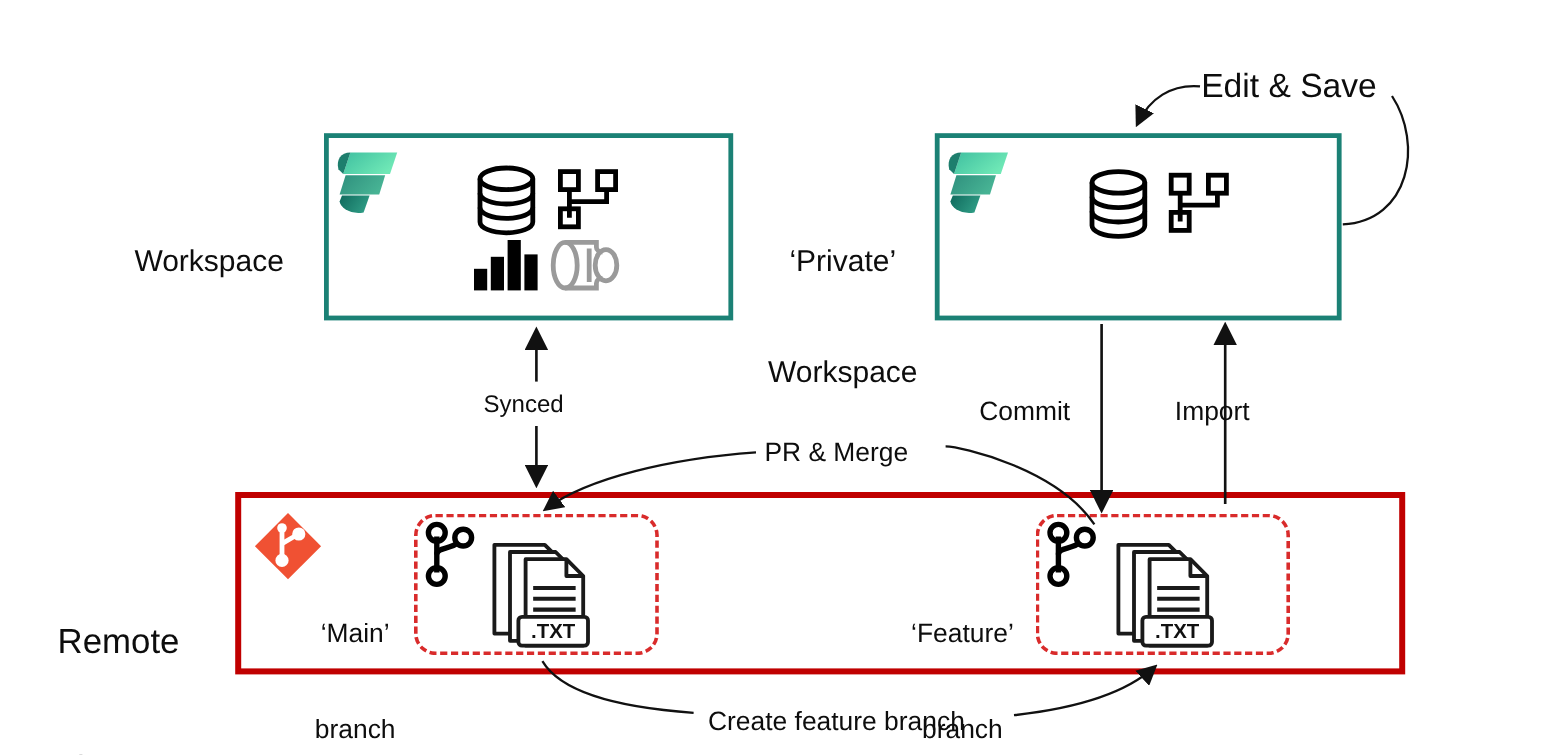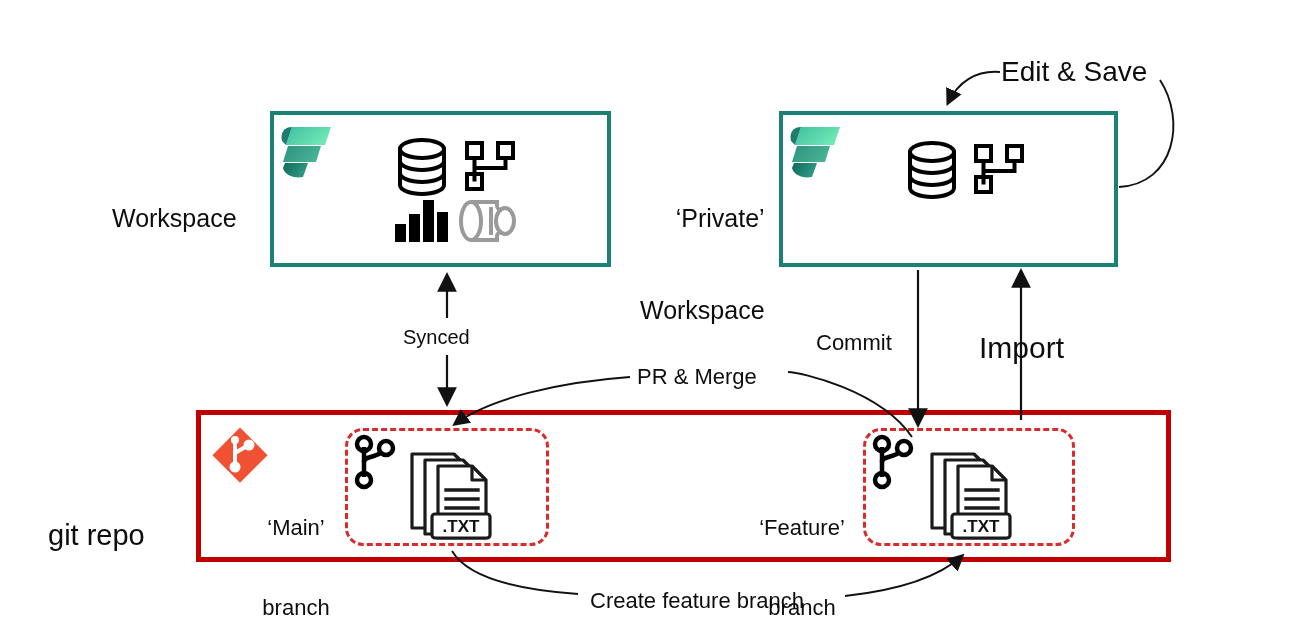--- a/index.html
+++ b/index.html
@@ -60,27 +60,27 @@
     border: 3px dashed #d92b2b;
     border-radius: 18px;
     box-sizing: border-box;
     background: transparent;
   }
   #branch-main    { left: 345px; top: 428px; width: 204px; height: 118px; }
   #branch-feature { left: 863px; top: 428px; width: 212px; height: 118px; }
 
   
   #label-dev-ws      { left: 112px; top: 142px;  font-size: 25px; text-align: left; }
-  #label-priv-ws     { left: 640px; top: 142px;  font-size: 25px; text-align: right; }
+  #label-priv-ws     { left: 640px; top: 142px;  font-size: 25px; text-align: center; }
   #label-remote-repo { left: 48px;  top: 447px;  font-size: 29px; text-align: left; }
   #label-main-br     { left: 250px; top: 461px;  font-size: 22px; text-align: center; width: 92px;}
   #label-feature-br  { left: 747px; top: 461px;  font-size: 22px; text-align: center; width: 110px;}
   #label-synced      { left: 403px; top: 325px;  font-size: 20px; text-align: right; }
   #label-commit      { left: 816px; top: 330px;  font-size: 22px; }
-  #label-import      { left: 979px; top: 330px;  font-size: 30px; }
+  #label-import      { left: 979px; top: 330px;  font-size: 22px; }
   #label-pr-merge    { left: 637px; top: 364px;  font-size: 22px; }
   #label-create-fb   { left: 590px; top: 588px;  font-size: 22px; }
   #label-edit-save   { left: 1001px; top: 55px;  font-size: 28px; }
 
   .icon-abs { position: absolute; }
 </style>
 </head>
 <body>
 
 <div id="canvas">
@@ -292,20 +292,21 @@
   <div class="label" id="label-dev-ws">
     <div>Workspace</div>
   </div>
 
   <div class="label" id="label-priv-ws">
     <div>‘Private’</div>
     <div>Workspace</div>
   </div>
 
   <div class="label" id="label-remote-repo">
+    <div>Remote</div>
     <div>git repo</div>
   </div>
 
   <div class="label" id="label-main-br">
     <div>‘Main’</div>
     <div>branch</div>
   </div>
 
   <div class="label" id="label-feature-br">
     <div>‘Feature’</div>

